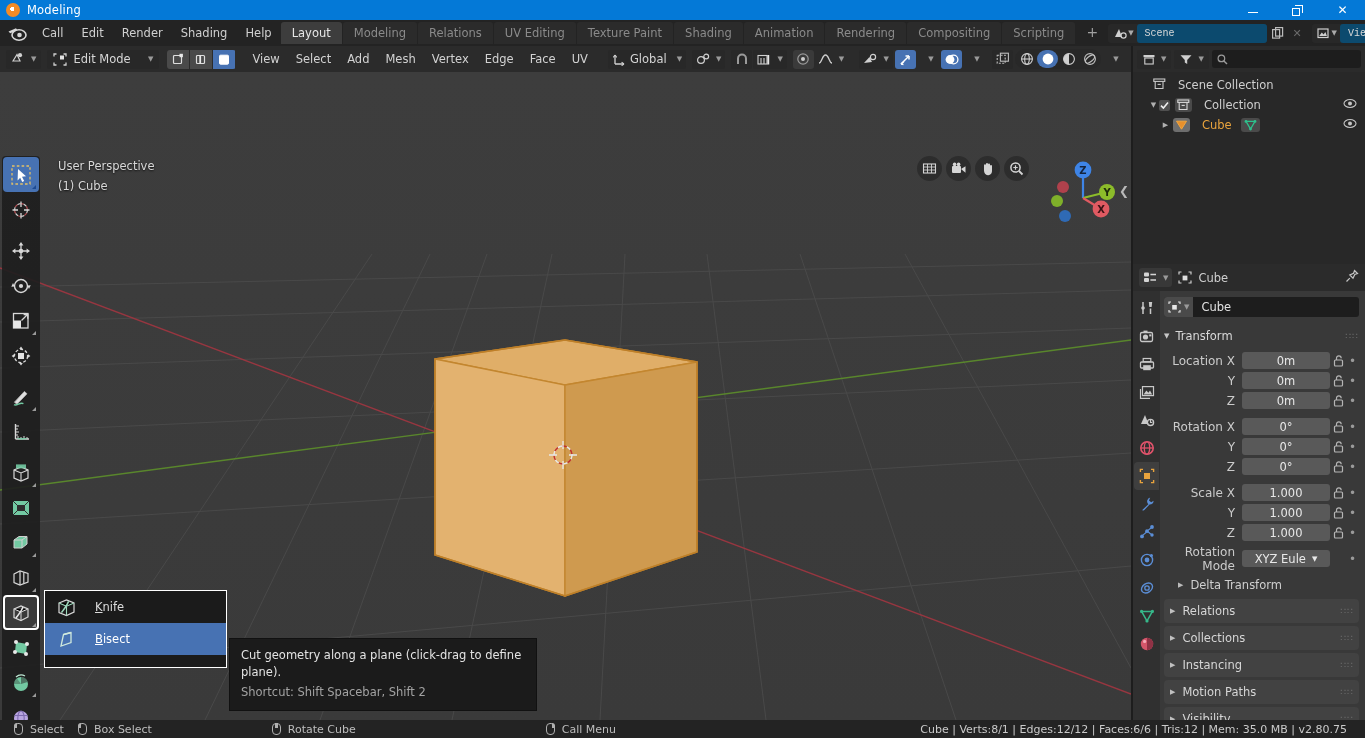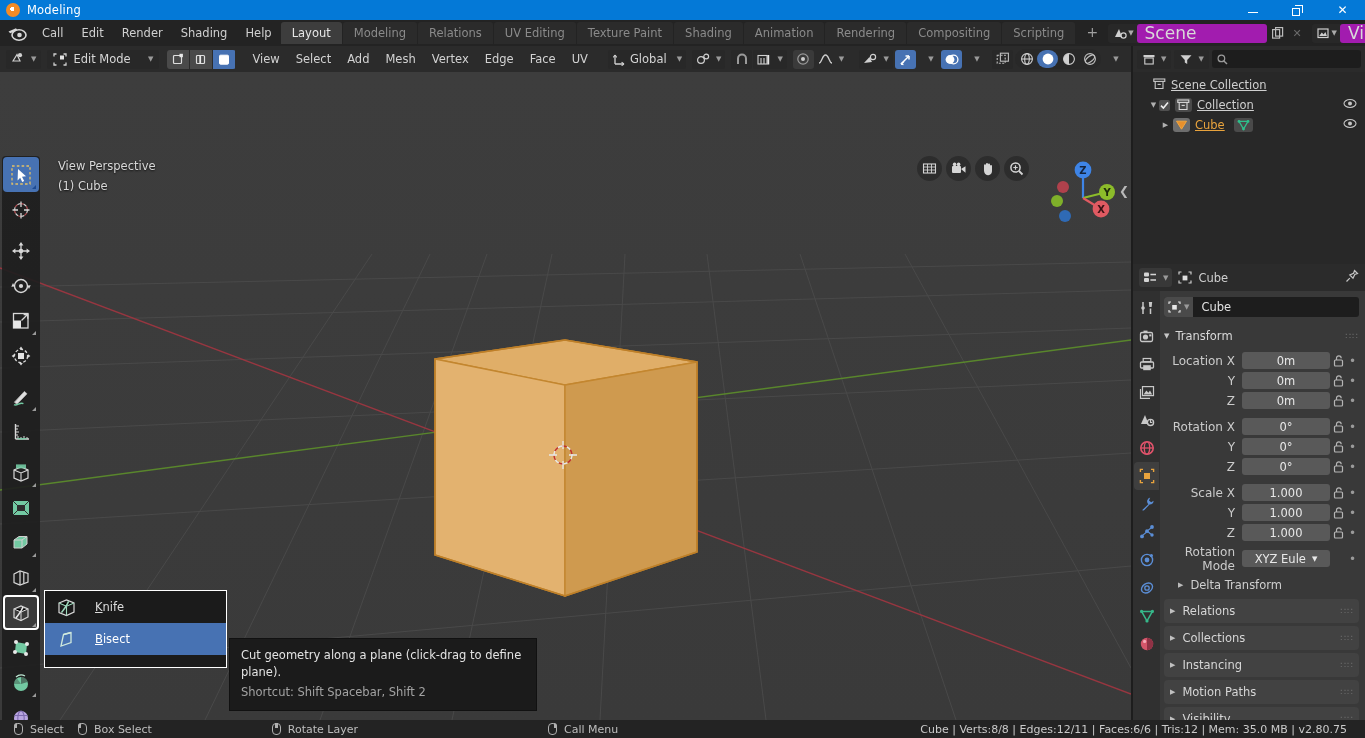--- a/index.html
+++ b/index.html
@@ -32,22 +32,22 @@
   .ws-tabs { display:flex; align-items:center; height:26px; }
   .ws-tab { color:#8a8a8a; font-size:11.5px; padding:4px 11px; background:#2b2b2b;
     margin-right:1px; border-radius:3px 3px 0 0; white-space:nowrap; }
   .ws-tab.active { background:#3d3d3d; color:#e6e6e6; }
   .ws-plus { color:#a0a0a0; font-size:14px; padding:1px 10px 3px; }
   .topbar-right { margin-left:auto; display:flex; align-items:center; padding-right:3px; }
   .idblock { display:flex; align-items:center; background:#282828; border-radius:3px;
     height:19px; margin-right:2px; }
   .idblock .ib-icon { width:24px; height:19px; display:flex; align-items:center; justify-content:center; }
   .idblock .ib-chev { color:#aaa; font-size:7px; margin-left:-4px; margin-right:3px; }
-  .idblock .ib-name { background:#a21caf; color:#d9d9d9; font-size:17px;
-    height:19px; line-height:19px; padding:0 8px; min-width:130px; border-radius:3px; }
+  .idblock .ib-name { background:#0c4a6e; color:#d9d9d9; font-size:10px;
+    height:19px; line-height:19px; padding:0 8px; min-width:130px; border-radius:3px;font-family:Liberation Mono, monospace; }
   .ib-btn { width:19px; height:19px; display:flex; align-items:center; justify-content:center;
     color:#b5b5b5; font-size:11px; }
   .ib-btn.dim { color:#6a6a6a; }
 
   
   .vpheader { position:absolute; left:0; top:46px; width:1131px; height:26px;
     background:#2b2b2b; display:flex; align-items:center; padding-left:6px; gap:0; }
   .vh-btn { display:flex; align-items:center; height:19px; background:#282828; border-radius:3px;
     padding:0 5px; color:#d0d0d0; font-size:11.5px; }
   .vh-chev { color:#9a9a9a; font-size:7px; margin-left:5px; }
@@ -114,21 +114,21 @@
   .outliner { position:absolute; left:1133px; top:46px; width:232px; height:218px; background:#2b2b2b; }
   .out-header { height:26px; display:flex; align-items:center; padding:0 4px; gap:3px; }
   .out-search { flex:1; height:18px; background:#1d1d1d; border-radius:3px; display:flex;
     align-items:center; padding:0 5px; }
   .out-body { position:absolute; top:26px; left:0; right:0; bottom:0; background:#282828; padding-top:3px; }
   .out-row { height:20px; display:flex; align-items:center; font-size:11.5px; color:#cfcfcf; padding-left:8px; }
   .out-row .eye { margin-left:auto; margin-right:8px; }
   .out-tri { width:11px; font-size:7px; color:#b0b0b0; display:inline-flex; justify-content:center; }
   .out-chk { width:11px; height:11px; background:#4f4f4f; border-radius:2px; display:flex;
     align-items:center; justify-content:center; margin-right:5px; }
-  .out-name { margin-left:5px;text-decoration:underline; }
+  .out-name { margin-left:12px; }
   .out-name.obj { color:#e8a33d; }
 
   
   .props { position:absolute; left:1133px; top:264px; width:232px; height:456px; background:#303030; }
   .props-header { height:27px; display:flex; align-items:center; padding:0 6px; background:#2b2b2b; gap:6px; }
   .ph-chip { display:flex; align-items:center; height:19px; background:#383838; border-radius:3px; padding:0 4px; }
   .ph-bread { display:flex; align-items:center; gap:6px; color:#cfcfcf; font-size:11.5px; }
   .ph-pin { margin-left:auto; color:#c5c5c5; font-size:12px; }
   .ptabs { position:absolute; left:0; top:27px; width:27px; bottom:0; background:#303030;
     display:flex; flex-direction:column; align-items:center; padding-top:3px; }
@@ -469,21 +469,21 @@
       </g>
 
       <g transform="translate(563,383)">
         <circle r="9" fill="none" stroke="#e8e8e8" stroke-width="1.4" stroke-dasharray="4.6 4.6"></circle>
         <circle r="9" fill="none" stroke="#c03030" stroke-width="1.4" stroke-dasharray="4.6 4.6" stroke-dashoffset="4.6"></circle>
         <path d="M0 -14 V-6 M0 6 V14 M-14 0 H-6 M6 0 H14" stroke="#e8e8e8" stroke-width="1.3"></path>
       </g>
     </svg>
 
     <div class="vp-info">
-      <div>View Perspective</div>
+      <div>User Perspective</div>
       <div>(1) Cube</div>
     </div>
 
     <div class="ltool">
       <div class="tb active">
         <svg width="22" height="22" viewBox="0 0 22 22">
           <rect x="2" y="2" width="18" height="18" fill="none" stroke="#e3c168" stroke-width="1.3" stroke-dasharray="2.6 2.2"></rect>
           <path d="M8 5 L16 12.2 L12 12.8 L14.2 17 L12.2 18 L10.2 13.8 L7.6 16.4 Z" fill="#ffffff"></path>
         </svg>
         <span class="corner" style="border-bottom-color:#1d4a92"></span>
@@ -1055,24 +1055,24 @@
     <div class="sb-item">
       <span class="mouse">
           <i class="l"></i>
         </span>
       <span>Box Select</span>
     </div>
     <div class="sb-item" style="margin-left:120px">
       <span class="mouse">
           <i class="m"></i>
         </span>
-      <span>Rotate Layer</span>
+      <span>Rotate Cube</span>
     </div>
     <div class="sb-item" style="margin-left:190px">
       <span class="mouse">
           <i class="r"></i>
         </span>
       <span>Call Menu</span>
     </div>
-    <div class="sb-right">Cube | Verts:8/8 | Edges:12/11 | Faces:6/6 | Tris:12 | Mem: 35.0 MB | v2.80.75</div>
+    <div class="sb-right">Cube | Verts:8/1 | Edges:12/12 | Faces:6/6 | Tris:12 | Mem: 35.0 MB | v2.80.75</div>
   </div>
 
 </div>
 
 </body></html>

